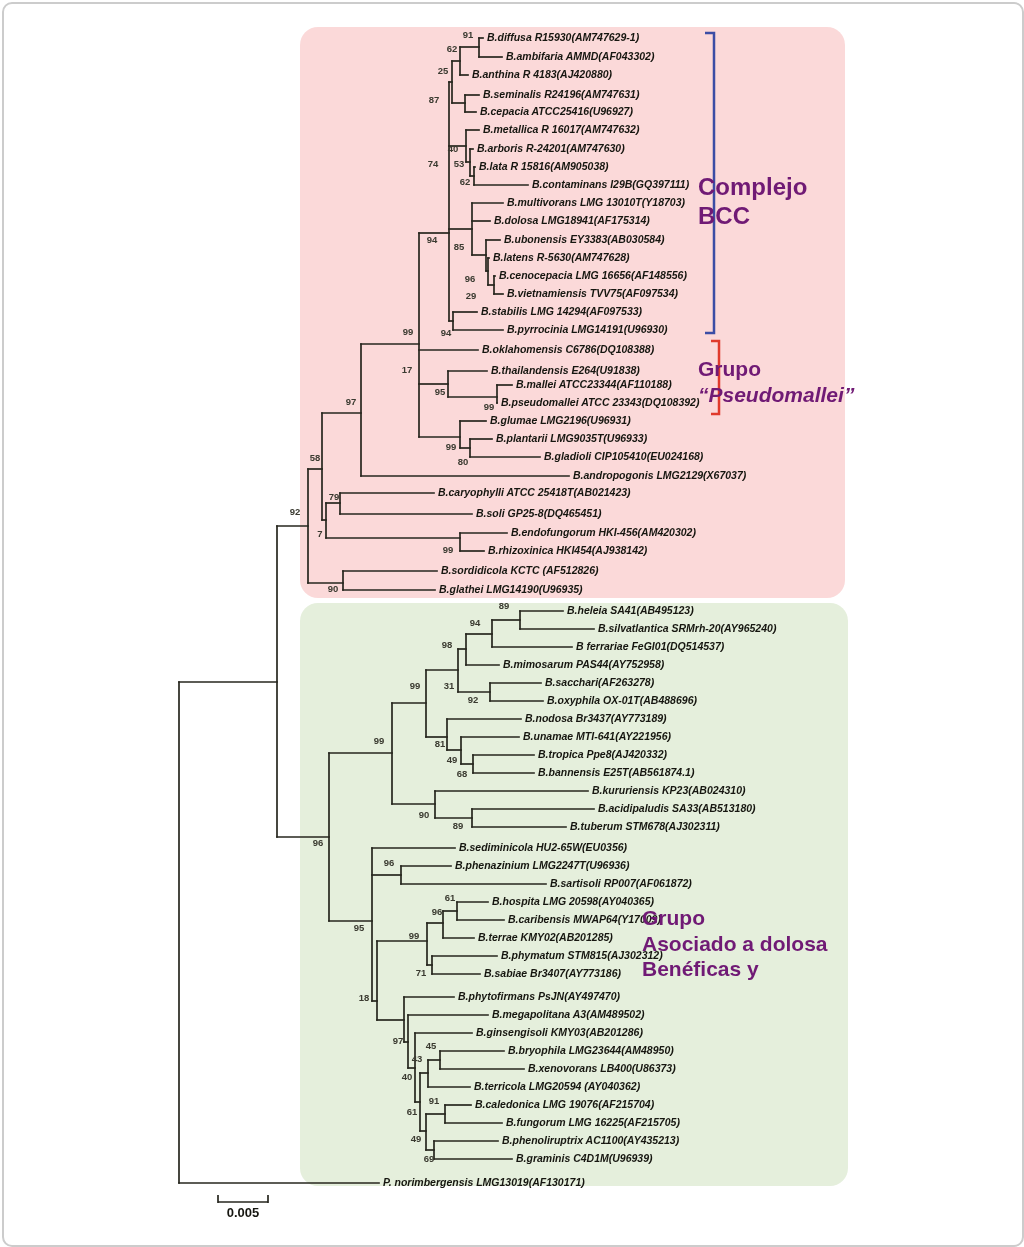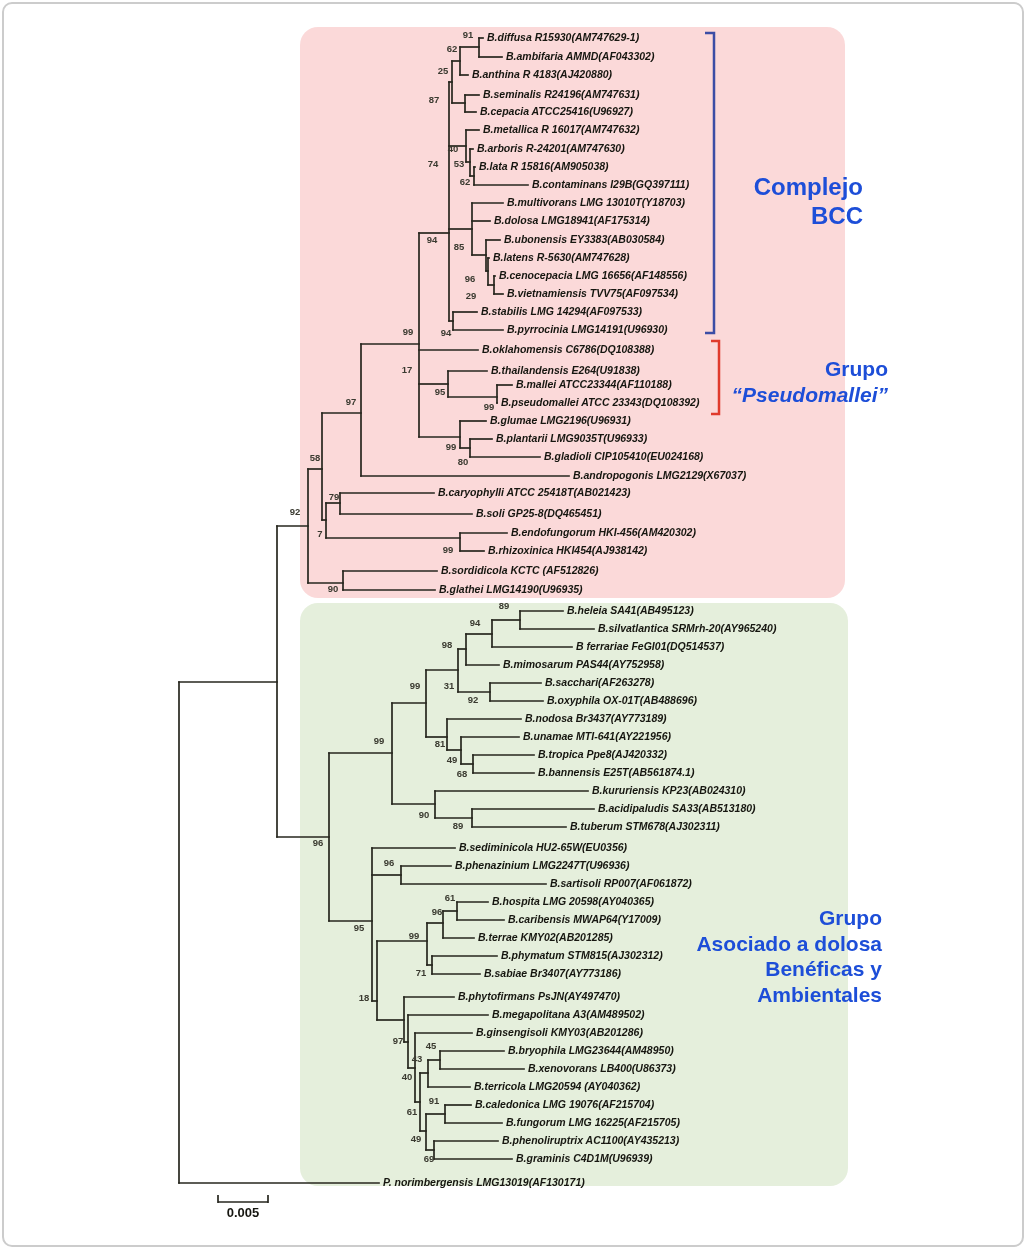--- a/index.html
+++ b/index.html
@@ -1,21 +1,21 @@
 <!DOCTYPE html>
 <html><head>
 <meta charset="utf-8">
 <style>
   html,body{margin:0;padding:0;background:#fff;}
   #stage{position:relative;width:1024px;height:1247px;background:#ffffff;
          font-family:"Liberation Sans",sans-serif;overflow:hidden;}
   #frame{position:absolute;left:2px;top:2px;width:1018px;height:1241px;
          border:2px solid #cccccc;border-radius:10px;pointer-events:none;}
   svg{position:absolute;left:0;top:0;}
-  .grp-label{position:absolute;text-align:right;color:#1d4ed8;line-height:1.22;
+  .grp-label{position:absolute;text-align:left;color:#701a75;line-height:1.22;
              font-family:"Liberation Sans",sans-serif;}
   .grp-label .l1{display:block;}
   #bcc-label{left:698px;top:172px;width:165px;font-size:24px;font-weight:600;}
   #pseudo-label{left:698px;top:356px;width:190px;font-size:21px;font-weight:600;}
   #pseudo-label .it{font-style:italic;}
   #plant-label{left:642px;top:905px;width:240px;font-size:21px;font-weight:600;}
 </style>
 </head>
 <body>
 
@@ -329,17 +329,16 @@
 
   <div class="grp-label" id="pseudo-label">
     <span class="l1">Grupo</span>
     <span class="l1 it">“Pseudomallei”</span>
   </div>
 
   <div class="grp-label" id="plant-label">
     <span class="l1">Grupo</span>
     <span class="l1">Asociado a dolosa</span>
     <span class="l1">Benéficas y</span>
-    <span class="l1">Ambientales</span>
   </div>
 
   <div id="frame"></div>
 </div>
 
 </body></html>

